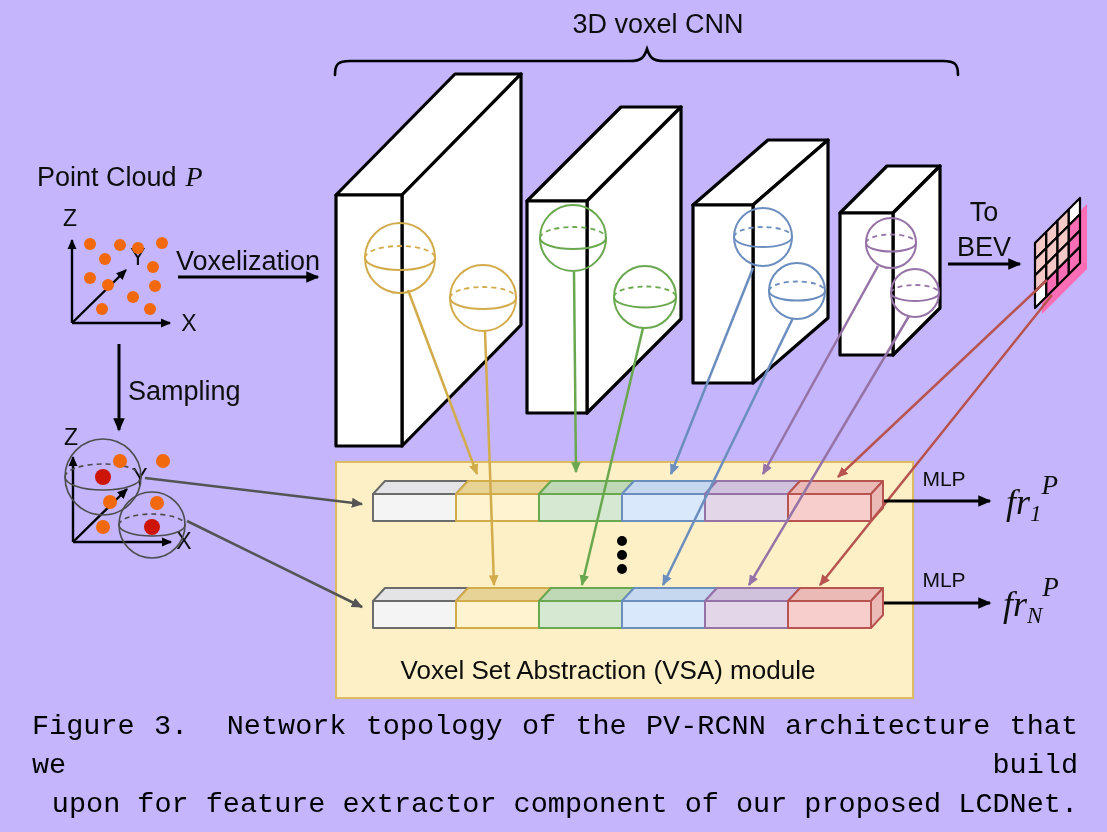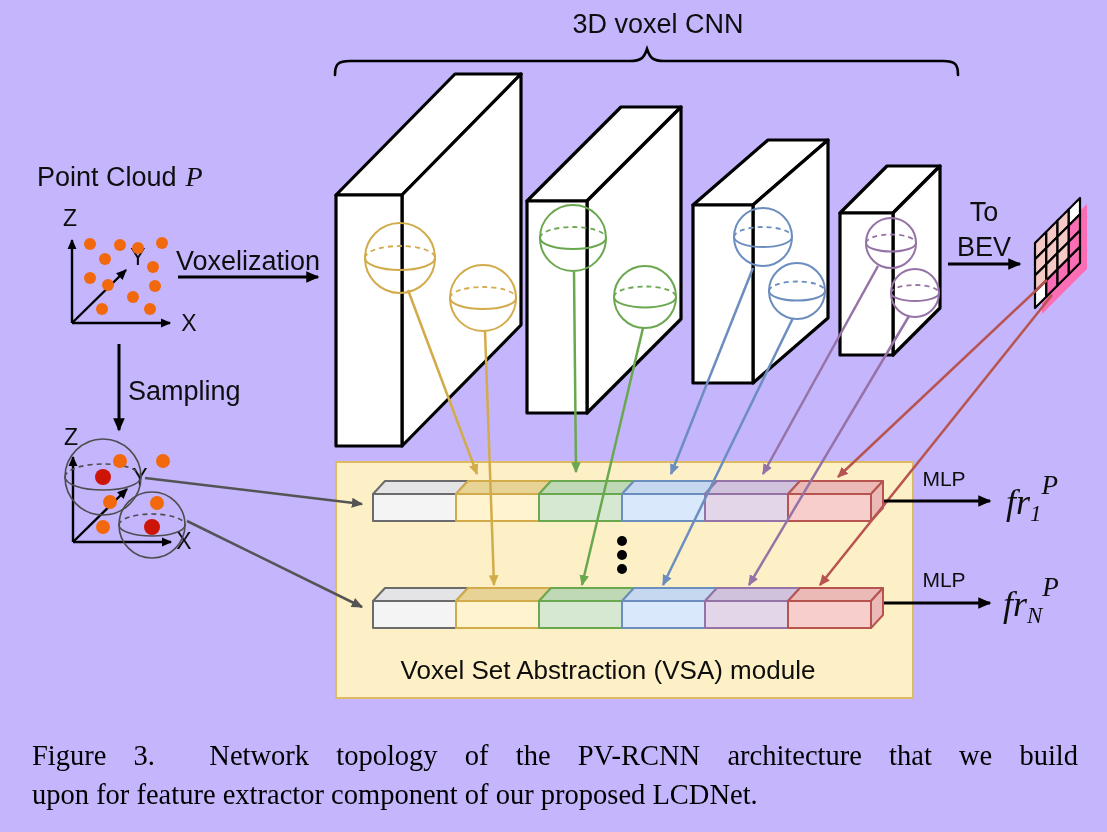--- a/index.html
+++ b/index.html
@@ -53,24 +53,24 @@
   .keydot{fill:var(--reddot,#cc1507)}
 
   
   .bev-cell{stroke:var(--outline,#000);stroke-width:2.2;stroke-linejoin:round}
   .bev-light{fill:var(--bevlight,#f5c9c6)}
   .bev-hot{fill:var(--bevhot,#fb6eb6)}
   .bev-white{fill:#ffffff}
   .bev-back{fill:var(--bevhot,#fb6eb6)}
 
   
-  .caption{position:absolute;left:32px;top:736px;width:1046px;
-           font-family:Liberation Serif, serif;font-size:28.5px;line-height:39px;color:#000}
+  .caption{position:absolute;left:32px;top:707px;width:1046px;
+           font-family:Liberation Mono, monospace;font-size:28.5px;line-height:39px;color:#000}
   .caption .l1{text-align:justify;text-align-last:justify}
-  .caption .l2{text-align:left}
+  .caption .l2{text-align:right}
 </style>
 </head>
 <body>
 
 <div id="fig">
 <svg id="diagram" width="1107" height="725" viewBox="0 0 1107 725">
   <defs>
     <marker id="m-black" viewBox="0 0 10 10" refX="8.5" refY="5" markerWidth="4.6" markerHeight="4.6" orient="auto">
           <path d="M0,0.8 L9.5,5 L0,9.2 Z" fill="var(--outline,#000)"></path>
         </marker>

